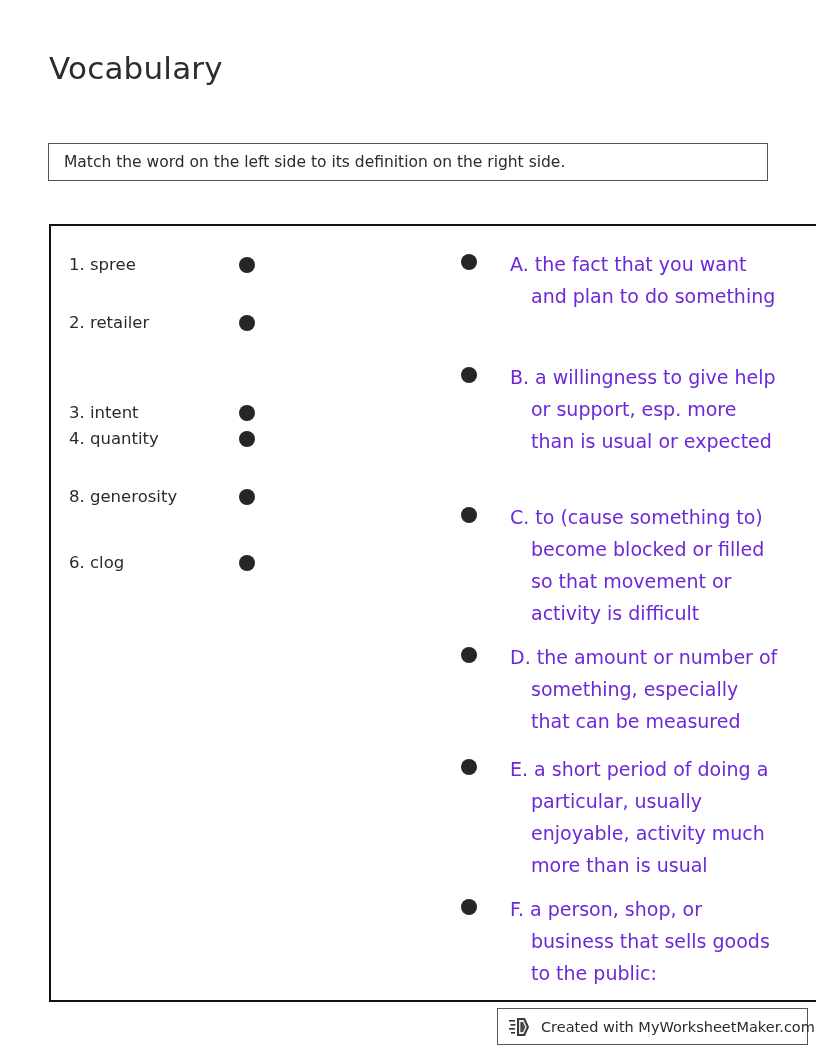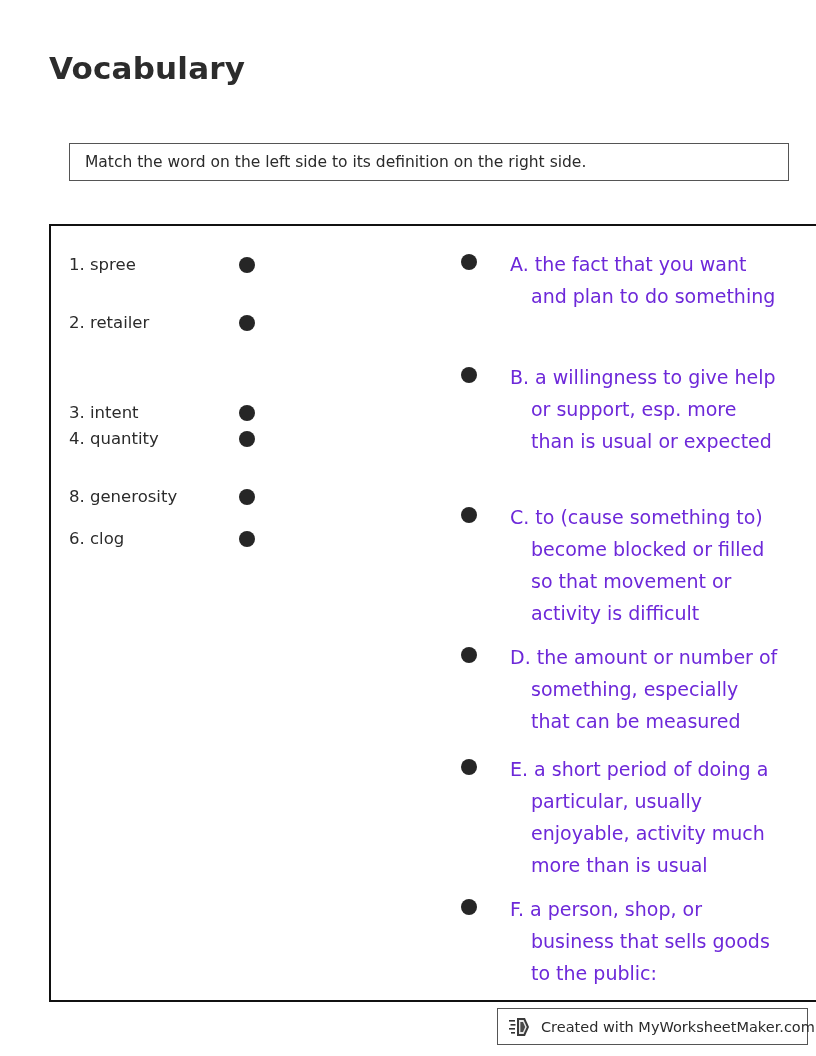--- a/index.html
+++ b/index.html
@@ -22,38 +22,37 @@
     width: 816px;
     height: 1056px;
   }
 
   
   .worksheet-title {
     position: absolute;
     left: 49px;
     top: 48px;
     font-size: 31px;
-    font-weight: 700;
+    font-weight: 400;
     letter-spacing: 0.2px;
     color: #2c2c2c;
     line-height: 40px;
     white-space: nowrap;
   }
 
   
   .instruction-box {
     position: absolute;
     left: 48px;
     top: 143px;
     width: 720px;
     height: 38px;
     border: 1px solid #555555;
     background: #ffffff;
     box-sizing: border-box;
-    margin-left: 21px;
   }
   .instruction-text {
     position: absolute;
     left: 15px;
     top: 0;
     right: 10px;
     height: 36px;
     line-height: 36px;
     font-size: 15.5px;
     color: #2b2b2b;
@@ -205,21 +204,21 @@
       <div class="word-row" style="top:200px;">
         <span class="word-label">4. quantity</span>
         <span class="word-dot"></span>
       </div>
 
       <div class="word-row" style="top:258px;">
         <span class="word-label">8. generosity</span>
         <span class="word-dot"></span>
       </div>
 
-      <div class="word-row" style="top:300px;">
+      <div class="word-row" style="top:324px;">
         <span class="word-label">6. clog</span>
         <span class="word-dot"></span>
       </div>
 
     </div>
 
     <div class="right-col">
 
       <div class="def-row" style="top:22px;">
         <span class="def-dot"></span>

